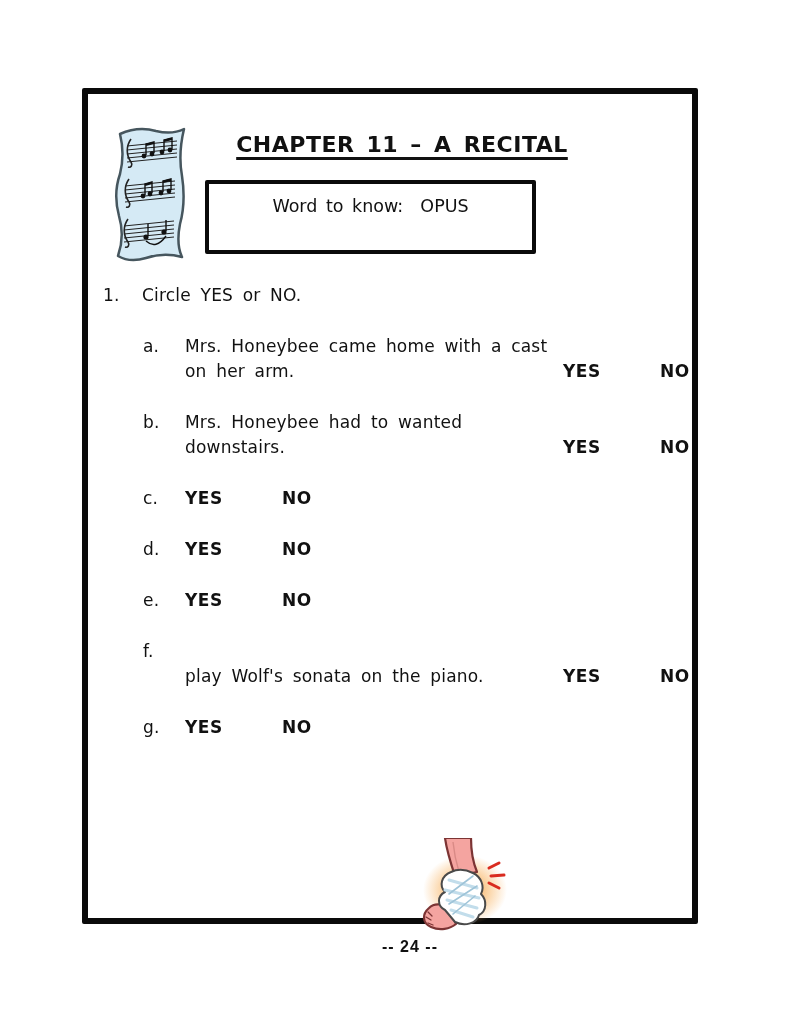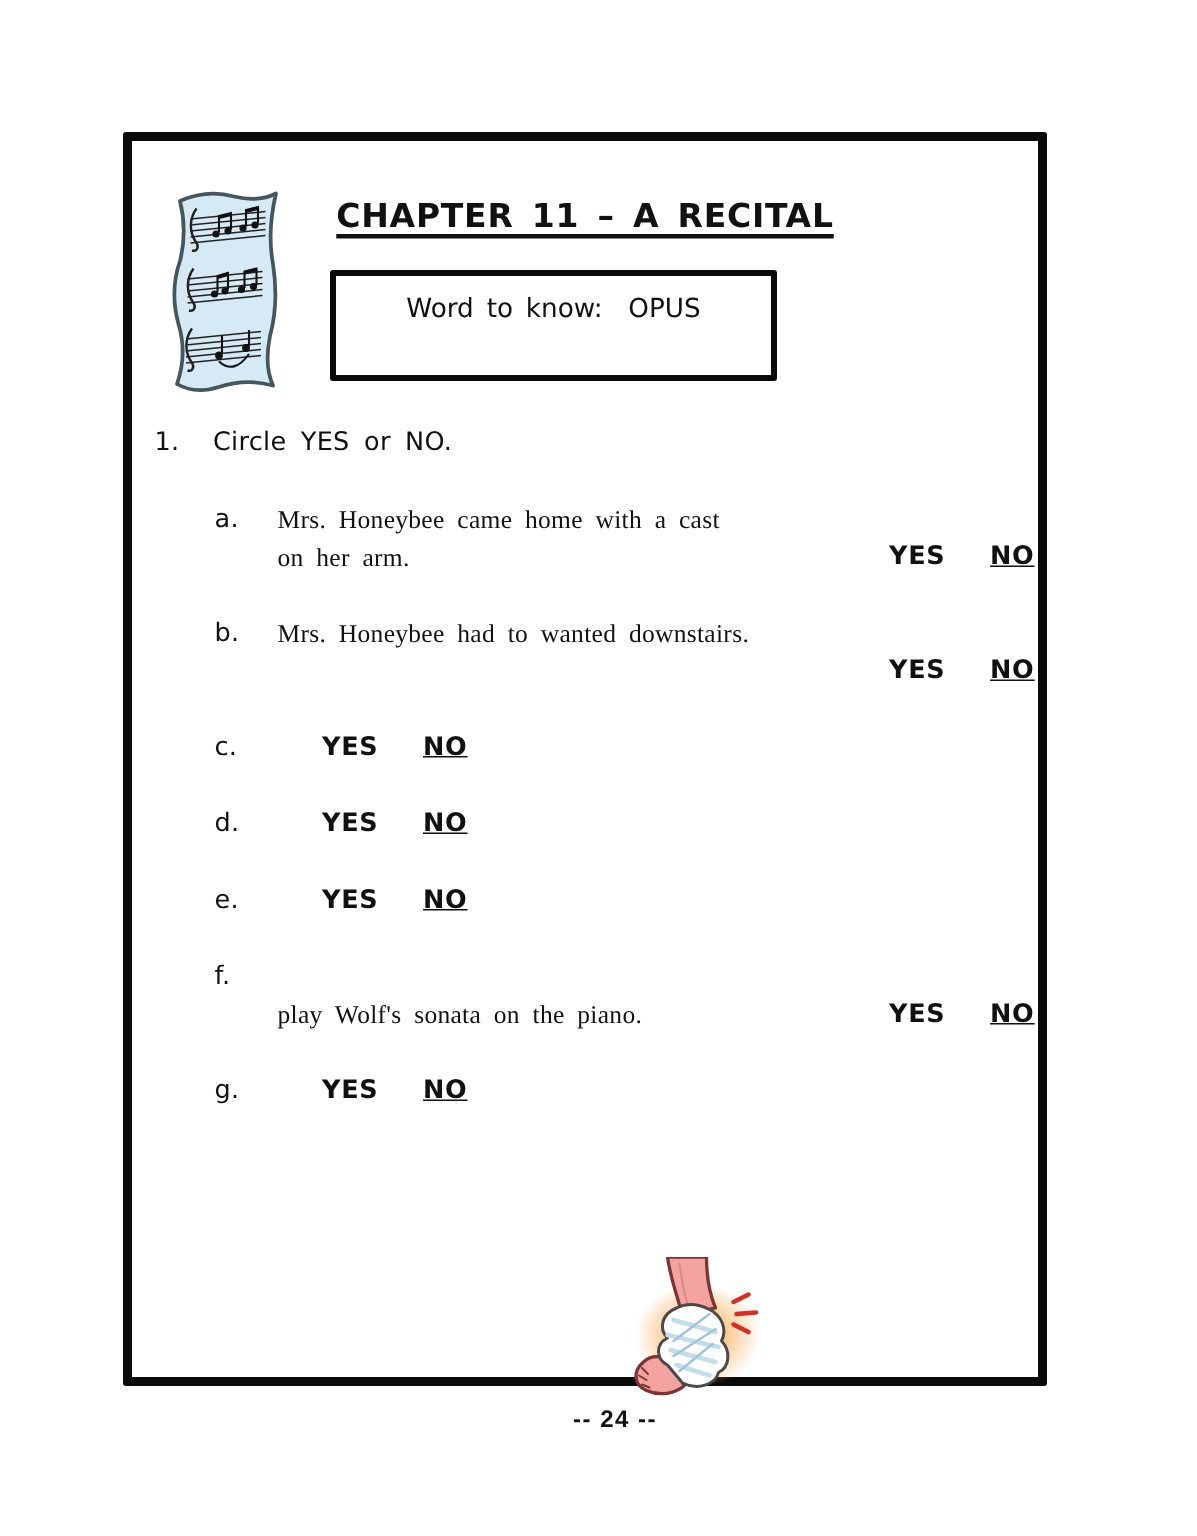--- a/index.html
+++ b/index.html
@@ -11,47 +11,47 @@
     overflow:hidden;
   }
   .frame {
     position:absolute; left:82px; top:88px;
     width:616px; height:836px;
     border:6px solid #0a0a0a; border-radius:2px;
     background:#ffffff;
   }
   .music-sheet { position:absolute; left:10px; top:30px; width:100px; height:145px; }
   .page-title {
-    position:absolute; left:0; top:38px; width:100%;
+    position:absolute; left:12px; top:38px; width:100%;
     text-align:center; font-size:22px; font-weight:bold;
     letter-spacing:0.5px; word-spacing:4px;
     text-decoration:underline; text-decoration-thickness:2.5px; text-underline-offset:5px;
   }
   .word-box {
-    position:absolute; left:132px; top:86px;
-    width:298px; height:74px;
+    position:absolute; left:117px; top:86px;
+    width:331px; height:74px;
     border:4px solid #0a0a0a; border-radius:2px;
     text-align:center; padding-top:9px;
     font-size:17.5px; line-height:27px;
   }
   .word-box .wline { display:block; white-space:pre-wrap; word-spacing:3px; }
   .qa {
     position:absolute; left:15px; top:189px; width:592px;
     font-size:17px; line-height:25px; word-spacing:4px; letter-spacing:0.2px;
   }
   .q-header { display:flex; }
   .q-number { width:39px; flex:0 0 39px; }
   .item { display:flex; margin-top:26px; padding-left:40px; align-items:stretch; }
   .item .letter { width:42px; flex:0 0 42px; }
-  .item .text  { width:378px; flex:0 0 378px; min-height:50px;font-family:Liberation Serif, serif; }
+  .item .text  { width:378px; flex:0 0 378px; min-height:50px; }
   .item .yes, .item .no {
     align-self:flex-end; font-weight:bold; letter-spacing:0.5px;
   }
-  .item .yes { width:97px; flex:0 0 97px;text-align:center; }
-  .item .no  { flex:1;text-decoration:underline; }
+  .item .yes { width:97px; flex:0 0 97px; }
+  .item .no  { flex:1; }
   .foot-icon { position:absolute; left:415px; top:838px; width:115px; height:95px; }
   .page-number {
     position:absolute; left:11px; top:938px; width:100%;
     text-align:center;
     font-family:Liberation Sans, sans-serif;
     font-size:16px; font-weight:bold; letter-spacing:1px;
   }
 </style>
 </head>
 <body>

